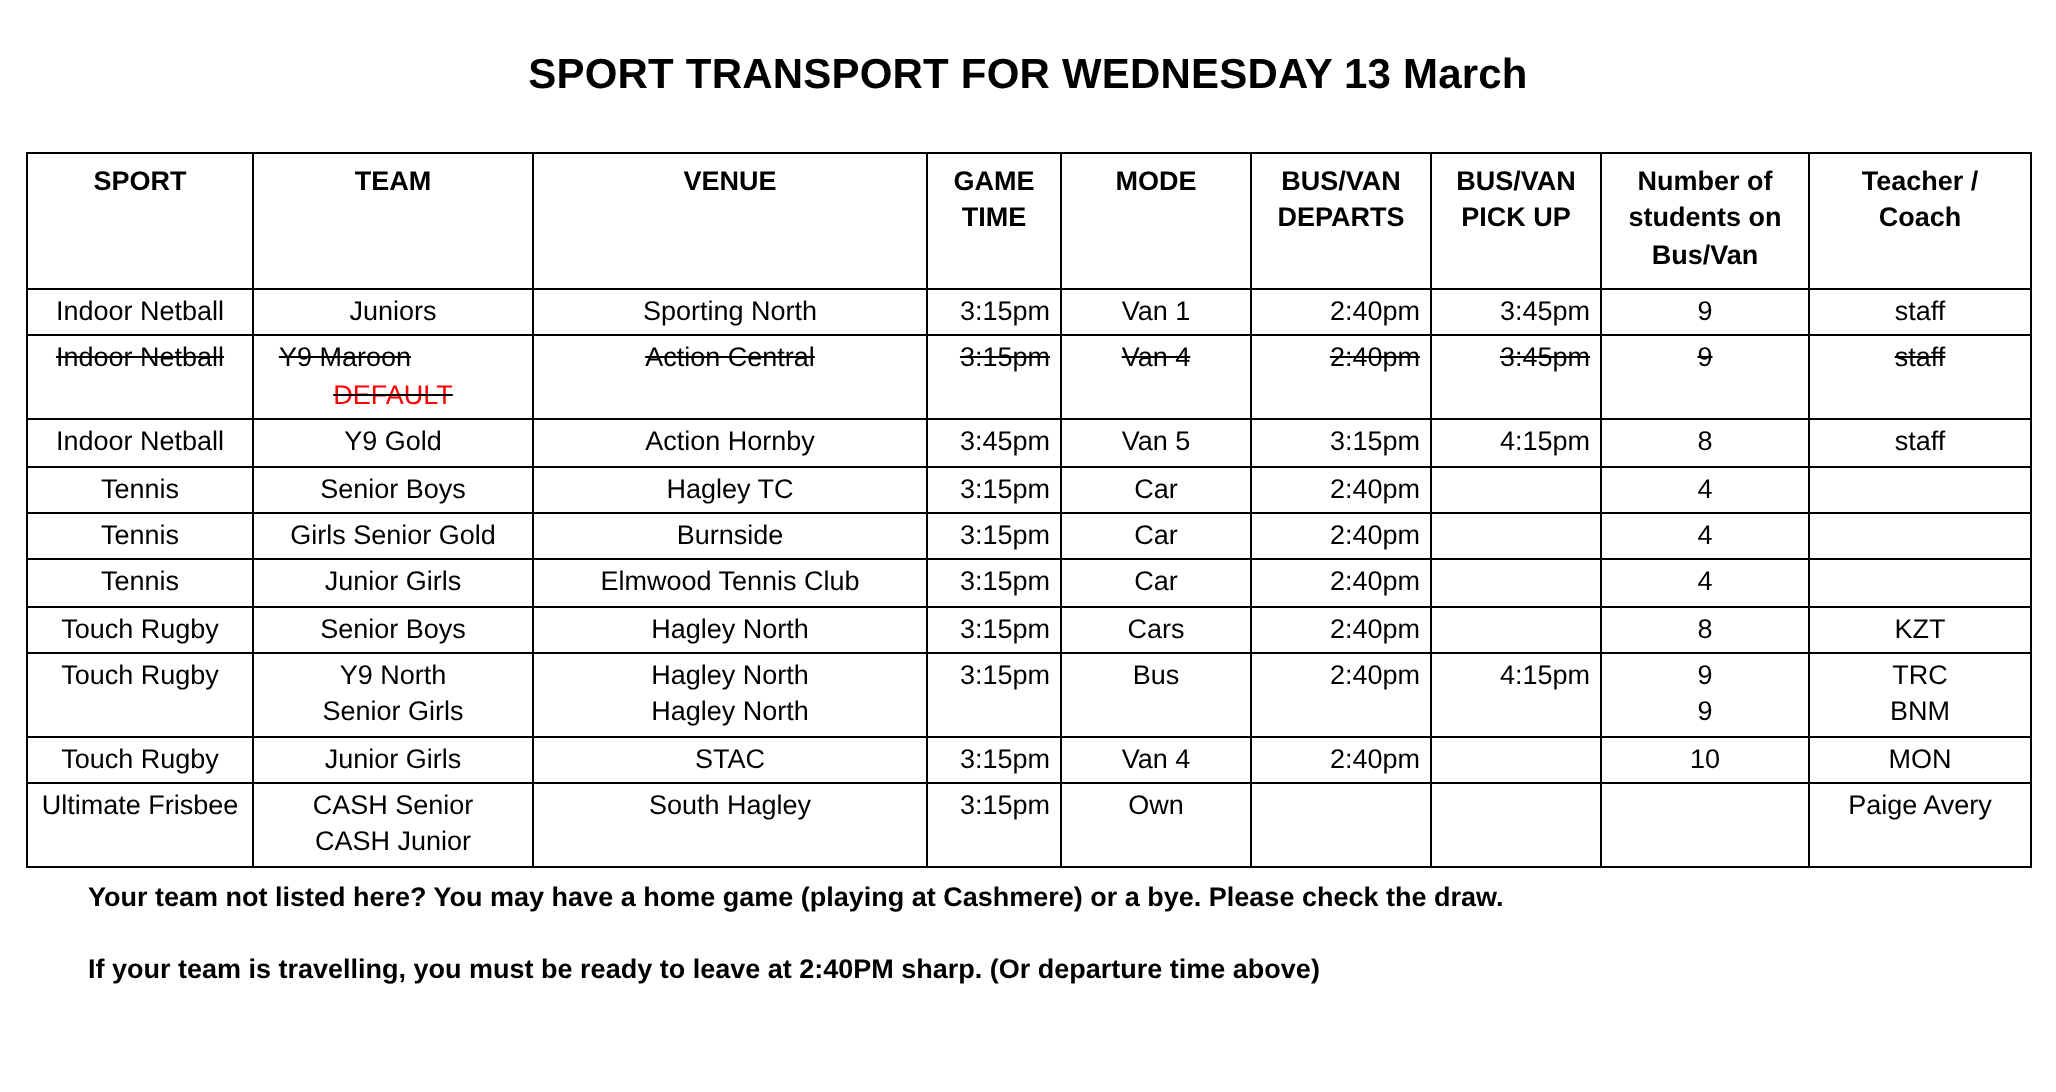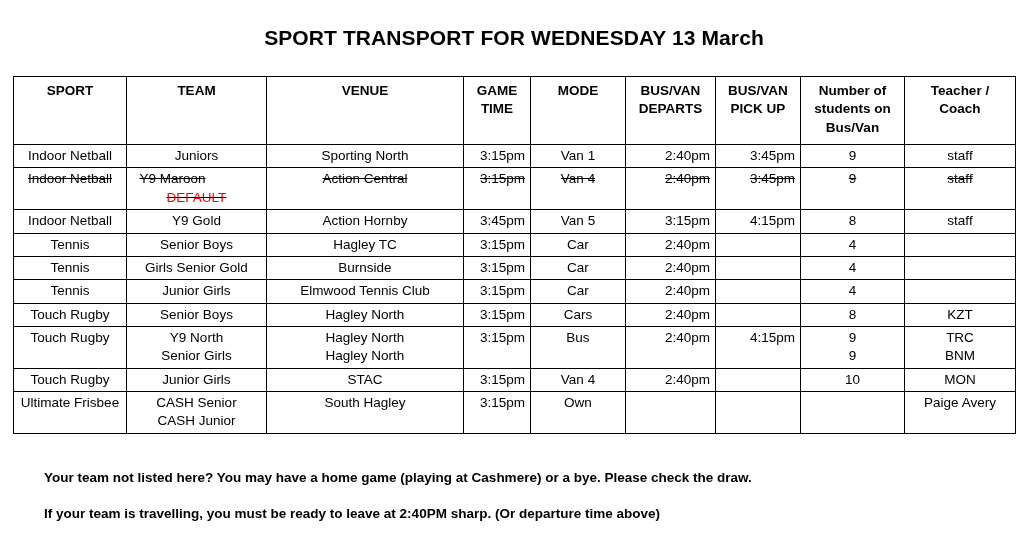--- a/index.html
+++ b/index.html
@@ -77,21 +77,21 @@
   }
   .redtext {
     color: #FF0000;
     margin-left: 48px;
   }
   .sub-line {
     display: block;
   }
   .notes {
     margin-left: 44px;
-    margin-top: 35px;
+    margin-top: 6px;
     width: 948px;
     font-size: 13.5px;
     line-height: 1.3;
   }
   .notes p {
     margin: 0 0 19px 0;
   }
   .notes p.bold {
     font-weight: bold;
   }

